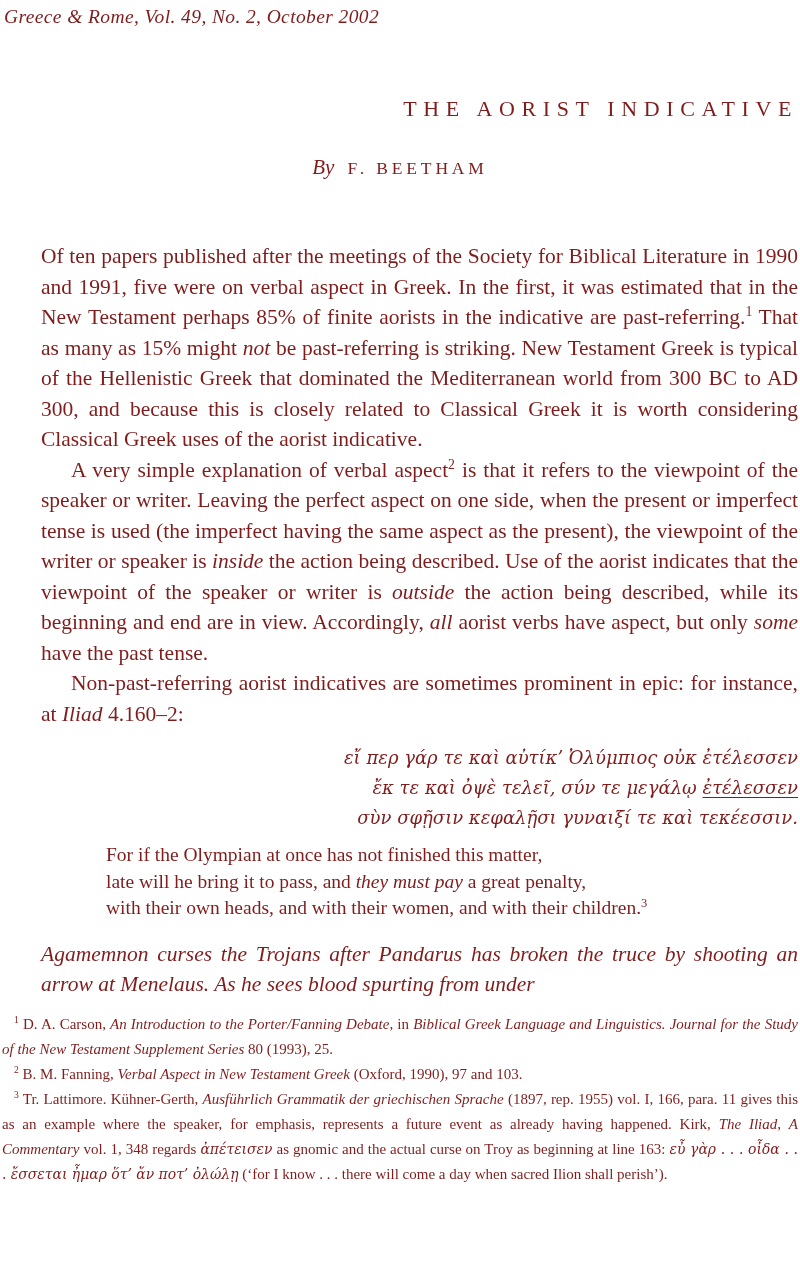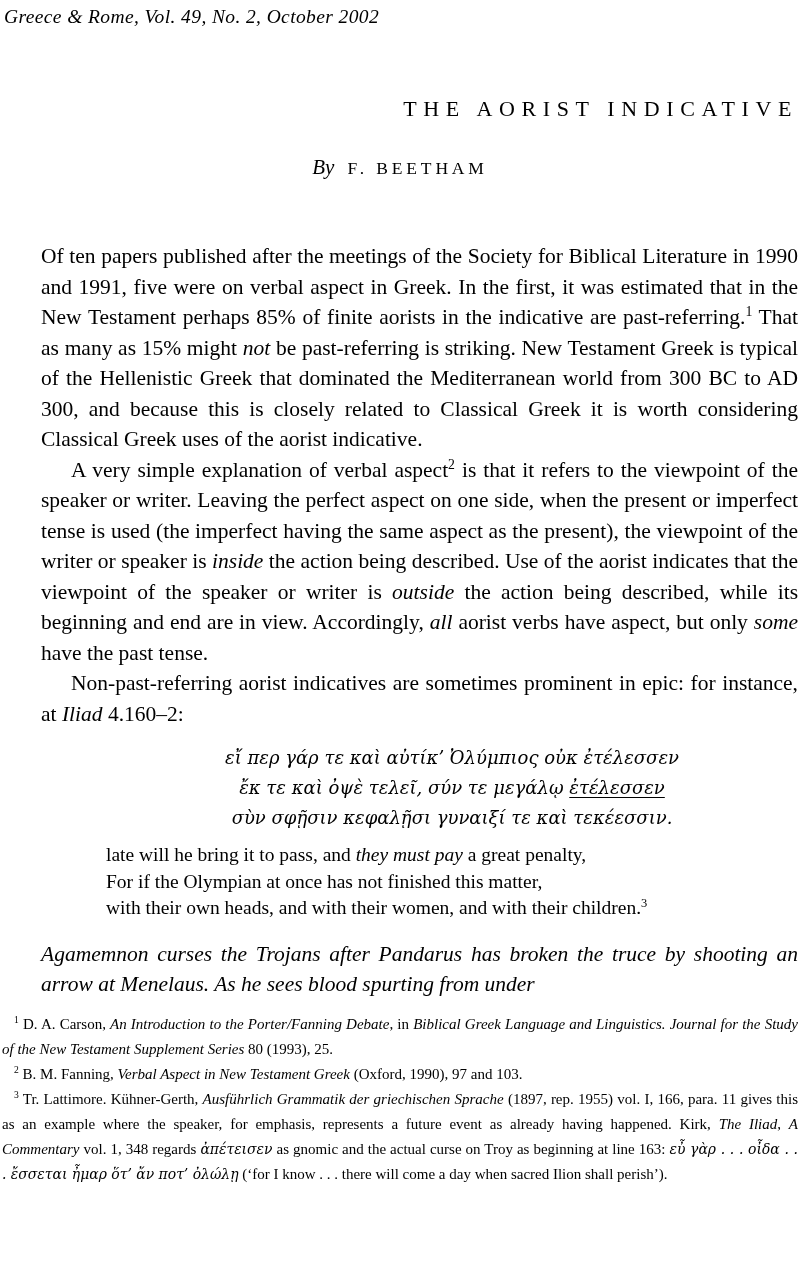--- a/index.html
+++ b/index.html
@@ -2,21 +2,21 @@
 <html><head>
 <meta charset="utf-8">
 <style>
   html, body { margin: 0; padding: 0; background: #ffffff; }
   .page {
     position: relative;
     width: 800px;
     height: 1268px;
     margin: 0 auto;
     background: #ffffff;
-    color: #000000;
+    color: #7f1d1d;
     font-family: "Liberation Serif", "DejaVu Serif", serif;
     overflow: hidden;
     box-sizing: border-box;
     padding: 6px 2px 0 2px;
   }
   .journal-header {
     font-style: italic;
     font-size: 19.5px;
     letter-spacing: 0.02em;
     padding-left: 2px;
@@ -49,21 +49,21 @@
   }
   .para { margin: 0; }
   .para.indent { text-indent: 30px; }
   .para.after-verse { margin-top: 17px; font-style: italic; }
   .greek-block {
     margin: 14px 0 9px 65px;
     font-size: 18px;
     line-height: 30px;
     font-style: italic;
     font-family: "DejaVu Serif", serif;
-    text-align: center;
+    text-align: right;
   }
   .translation-block {
     margin: 0 0 0 65px;
     font-size: 19.5px;
     line-height: 26.5px;
     text-align: left;
   }
   .verse-line { white-space: nowrap; }
   .footnotes {
     margin-top: 12px;
@@ -99,22 +99,22 @@
   <div class="body-text" id="body-container">
       <p class="para"><span>Of ten papers published after the meetings of the Society for Biblical Literature in 1990 and 1991, five were on verbal aspect in Greek. In the first, it was estimated that in the New Testament perhaps 85% of finite aorists in the indicative are past-referring.</span><sup>1</sup><span> That as many as 15% might </span><span class="it">not</span><span> be past-referring is striking. New Testament Greek is typical of the Hellenistic Greek that dominated the Mediterranean world from 300 BC to AD 300, and because this is closely related to Classical Greek it is worth considering Classical Greek uses of the aorist indicative.</span></p>
       <p class="para indent"><span>A very simple explanation of verbal aspect</span><sup>2</sup><span> is that it refers to the viewpoint of the speaker or writer. Leaving the perfect aspect on one side, when the present or imperfect tense is used (the imperfect having the same aspect as the present), the viewpoint of the writer or speaker is </span><span class="it">inside</span><span> the action being described. Use of the aorist indicates that the viewpoint of the speaker or writer is </span><span class="it">outside</span><span> the action being described, while its beginning and end are in view. Accordingly, </span><span class="it">all</span><span> aorist verbs have aspect, but only </span><span class="it">some</span><span> have the past tense.</span></p>
       <p class="para indent"><span>Non-past-referring aorist indicatives are sometimes prominent in epic: for instance, at </span><span class="it">Iliad</span><span> 4.160–2:</span></p>
       <div class="greek-block">
         <div class="verse-line"><span>εἴ περ γάρ τε καὶ αὐτίκ’ Ὀλύμπιος οὐκ ἐτέλεσσεν</span></div>
         <div class="verse-line"><span>ἔκ τε καὶ ὀψὲ τελεῖ, σύν τε μεγάλῳ </span><span class="ul">ἐτέλεσσεν</span></div>
         <div class="verse-line"><span>σὺν σφῇσιν κεφαλῇσι γυναιξί τε καὶ τεκέεσσιν.</span></div>
       </div>
       <div class="translation-block">
+        <div class="verse-line"><span>For if the Olympian at once has not finished this matter,</span></div>
         <div class="verse-line"><span>late will he bring it to pass, and </span><span class="it">they must pay</span><span> a great penalty,</span></div>
-        <div class="verse-line"><span>For if the Olympian at once has not finished this matter,</span></div>
         <div class="verse-line"><span>with their own heads, and with their women, and with their children.</span><sup>3</sup></div>
       </div>
       <p class="para after-verse"><span>Agamemnon curses the Trojans after Pandarus has broken the truce by shooting an arrow at Menelaus. As he sees blood spurting from under</span></p>
     </div>
 
   <div class="footnotes" id="footnotes-container">
       <p class="footnote"><sup>1</sup> <span>D. A. Carson, </span><span class="it">An Introduction to the Porter/Fanning Debate</span><span>, in </span><span class="it">Biblical Greek Language and Linguistics. Journal for the Study of the New Testament Supplement Series</span><span> 80 (1993), 25.</span></p>
       <p class="footnote"><sup>2</sup> <span>B. M. Fanning, </span><span class="it">Verbal Aspect in New Testament Greek</span><span> (Oxford, 1990), 97 and 103.</span></p>
       <p class="footnote"><sup>3</sup> <span>Tr. Lattimore. Kühner-Gerth, </span><span class="it">Ausführlich Grammatik der griechischen Sprache</span><span> (1897, rep. 1955) vol. I, 166, para. 11 gives this as an example where the speaker, for emphasis, represents a future event as already having happened. Kirk, </span><span class="it">The Iliad</span><span>, </span><span class="it">A Commentary</span><span> vol. 1, 348 regards </span><span class="gk">ἀπέτεισεν</span><span> as gnomic and the actual curse on Troy as beginning at line 163: </span><span class="gk">εὖ γὰρ . . . οἶδα . . . ἔσσεται ἦμαρ ὅτ’ ἄν ποτ’ ὀλώλῃ</span><span> (‘for I know . . . there will come a day when sacred Ilion shall perish’).</span></p>
     </div>

